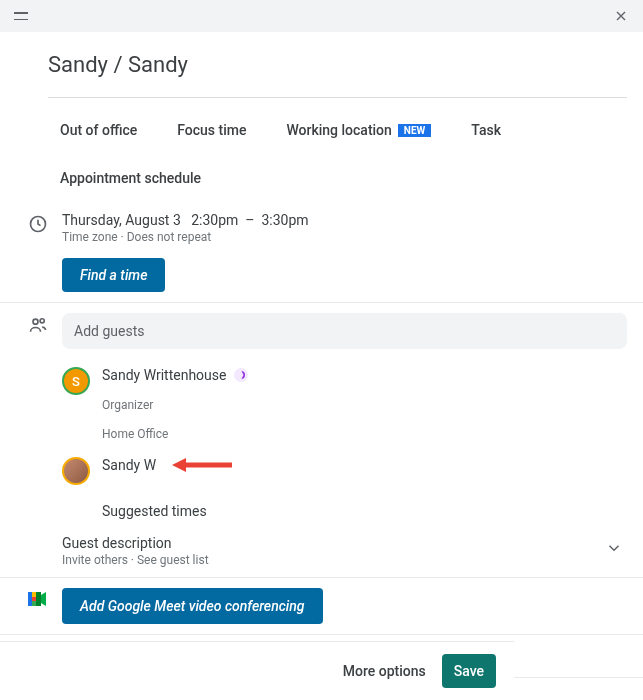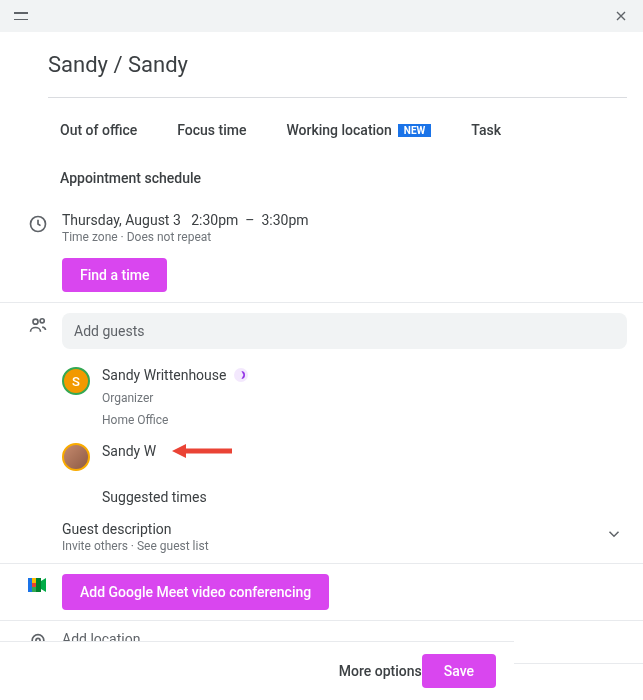--- a/index.html
+++ b/index.html
@@ -20,53 +20,53 @@
     .tab.active { background: #e8f0fe; color: #1a73e8; }
     .new-badge { background: #1a73e8; color: #fff; font-size: 10px; font-weight: 700; padding: 1px 6px; border-radius: 0; }
     
     .section { display: flex; padding: 10px 16px 10px 28px; gap: 14px; border-bottom: 1px solid #e8eaed; }
     .icon-col { width: 20px; flex-shrink: 0; color: #5f6368; display: flex; justify-content: center; padding-top: 2px; }
     .main-col { flex: 1; }
     
     .time-line { font-size: 14px; color: #3c4043; }
     .time-sub { font-size: 12px; color: #70757a; margin-top: 2px; }
     
-    .btn-primary { background: #d946ef; color: #fff; border: none; padding: 9px 18px; border-radius: 4px; font-size: 14px; font-weight: 500; cursor: pointer; margin-top: 14px; font-family: inherit; }
+    .btn-primary { background: #0369a1; color: #fff; border: none; padding: 9px 18px; border-radius: 4px; font-size: 14px; font-weight: 500; cursor: pointer; margin-top: 14px; font-family: inherit; font-style: italic; }
     .btn-primary.wide { margin-top: 0; padding: 10px 18px; }
     
     .guests-input { background: #f1f3f4; padding: 10px 12px; border-radius: 8px; color: #5f6368; font-size: 14px; cursor: text; }
     
     .guest-item { display: flex; align-items: flex-start; gap: 12px; padding: 8px 0; }
     .avatar { width: 28px; height: 28px; border-radius: 50%; flex-shrink: 0; display: flex; align-items: center; justify-content: center; color: #fff; font-size: 13px; font-weight: 500; }
     .avatar.orange { background: #f29900; border: 2px solid #34a853; }
     .avatar.photo { background: linear-gradient(135deg, #c58a6e 0%, #8d5a44 100%); border: 2px solid #f9ab00; }
     .guest-info { flex: 1; }
     .guest-name { font-size: 14px; color: #3c4043; display: flex; align-items: center; gap: 8px; }
     .moon-icon { width: 14px; height: 14px; border-radius: 50%; background: #f3e8fd; position: relative; }
     .moon-icon::after { content: ''; position: absolute; width: 8px; height: 8px; background: #9334e6; border-radius: 50%; top: 3px; left: 3px; clip-path: polygon(50% 0%, 100% 0%, 100% 100%, 50% 100%, 75% 50%); }
-    .guest-sub { font-size: 12px; color: #70757a; margin-top: 8px; }
+    .guest-sub { font-size: 12px; color: #70757a; margin-top: 15px; }
     
     .arrow-annotation { position: relative; display: inline-block; margin-left: 8px; }
     .arrow-svg { vertical-align: middle; }
     
     .suggested { font-size: 14px; color: #3c4043; padding: 10px 0 4px 40px; cursor: pointer; }
     
     .permissions { padding-top: 12px; display: flex; justify-content: space-between; align-items: flex-start; }
     .perm-title { font-size: 14px; color: #3c4043; }
     .perm-sub { font-size: 12px; color: #70757a; margin-top: 2px; }
     .chevron { color: #5f6368; cursor: pointer; padding: 4px; }
     
     .placeholder-text { font-size: 14px; color: #5f6368; cursor: pointer; }
     
     .calendar-line { font-size: 14px; color: #3c4043; display: flex; align-items: center; gap: 8px; }
     .dot { width: 10px; height: 10px; border-radius: 50%; background: #039be5; }
     
-    .footer { position: fixed; bottom: 0; left: 0; width: 514px; border-top: 1px solid #e8eaed; padding: 12px 18px; display: flex; justify-content: flex-end; align-items: center; background: #fff; }
+    .footer { position: fixed; bottom: 0; left: 0; width: 514px; border-top: 1px solid #e8eaed; padding: 12px 18px; display: flex; justify-content: flex-end; align-items: center; gap: 16px; background: #fff; }
     .more-opts { font-size: 14px; color: #3c4043; cursor: pointer; font-weight: 500; }
-    .save-btn { background: #d946ef; color: #fff; border: none; padding: 9px 22px; border-radius: 4px; font-size: 14px; font-weight: 500; cursor: pointer; font-family: inherit; }
+    .save-btn { background: #0f766e; color: #fff; border: none; padding: 9px 12px; border-radius: 4px; font-size: 14px; font-weight: 500; cursor: pointer; font-family: inherit; }
     
     svg { display: block; }
   </style>
 </head>
 <body>
 
 <div class="topbar">
   <div class="hamburger-lines">
       <span></span>
       <span></span>

